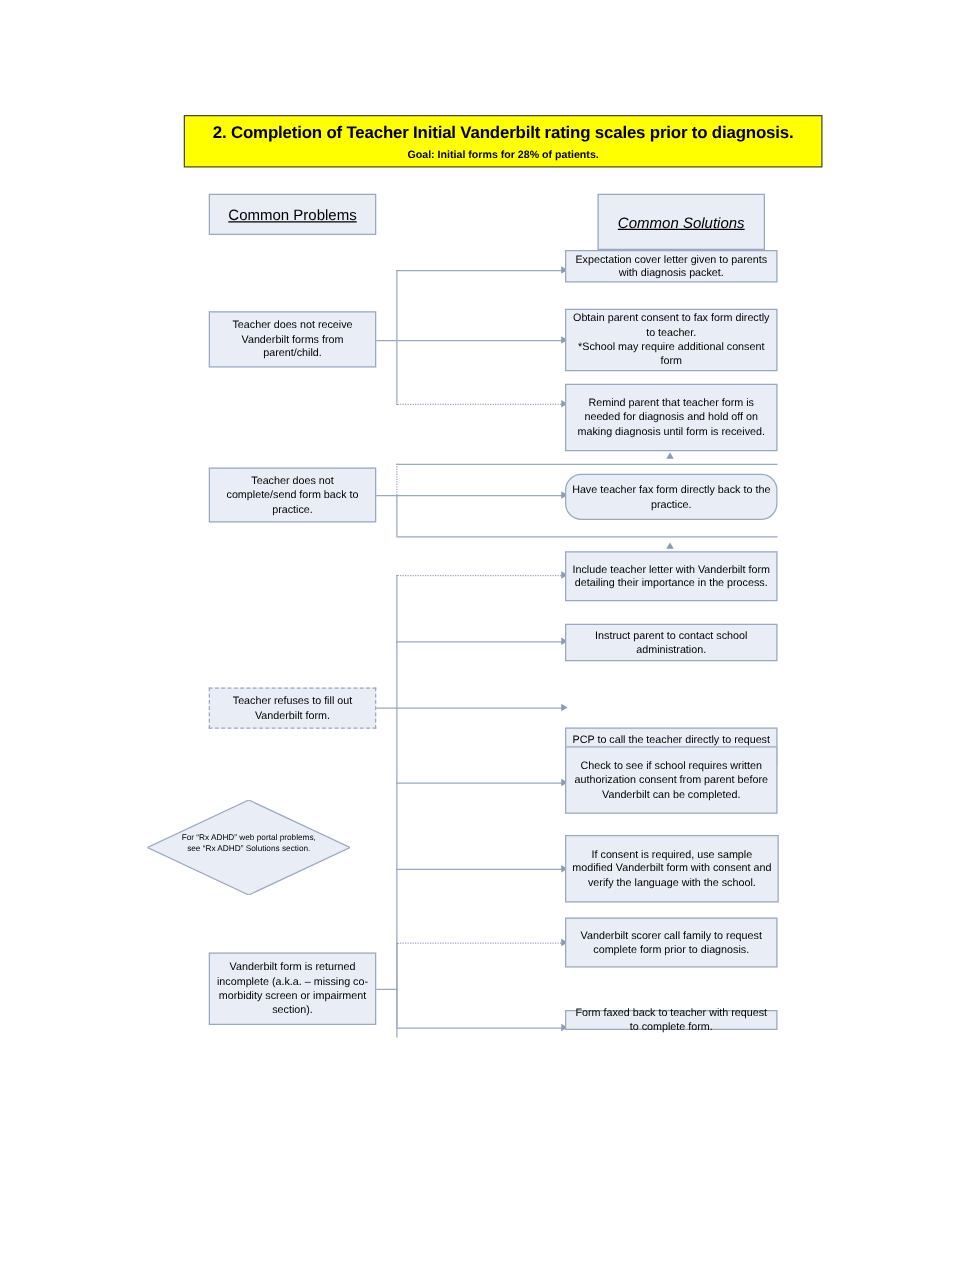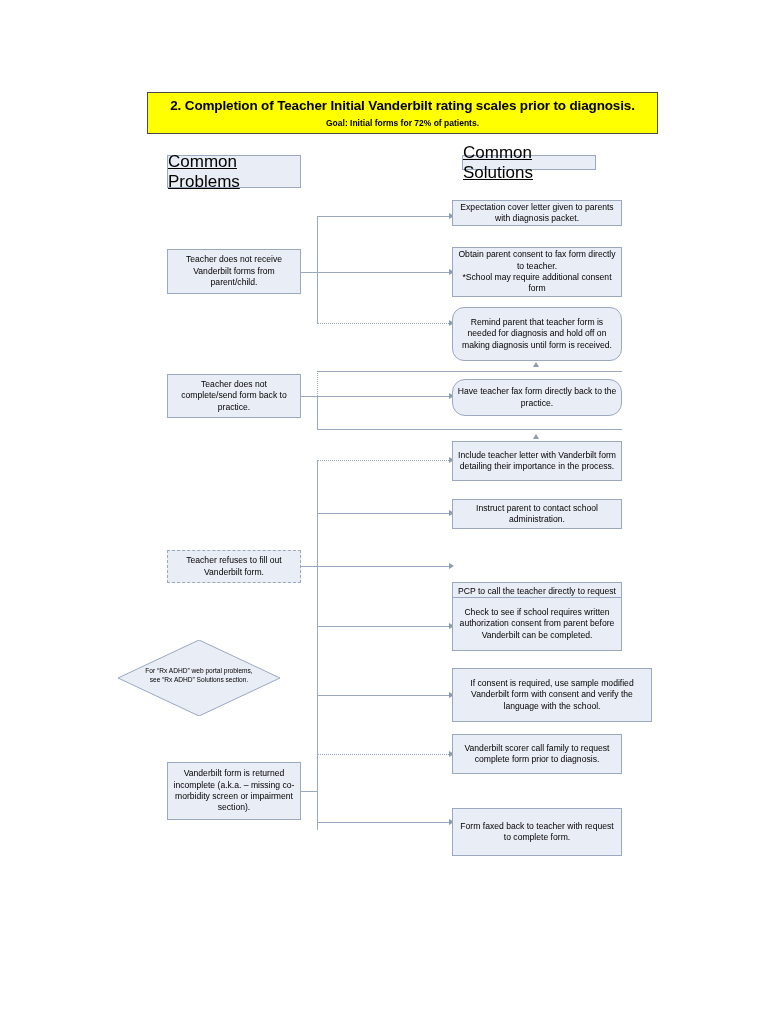--- a/index.html
+++ b/index.html
@@ -56,25 +56,25 @@
   .head-box {
     position: absolute;
     background: #e9edf5;
     border: 1px solid #9aa8c0;
     box-sizing: border-box;
     display: flex;
     align-items: center;
     justify-content: center;
   }
   .head-box span {
-    font-size: 17px;
+    font-size: 12px;
     text-decoration: underline;
   }
   #head-problems { left: 167px; top: 155px; width: 134px; height: 33px; }
-  #head-solutions { left: 462px; top: 155px; width: 134px; height: 15px; }
+  #head-solutions { left: 478px; top: 155px; width: 134px; height: 45px; font-style: italic; }
 
   
   .box {
     position: absolute;
     background: #e9edf5;
     border: 1px solid #9aa8c0;
     box-sizing: border-box;
     display: flex;
     align-items: center;
     justify-content: center;
@@ -148,21 +148,21 @@
     border-bottom: 5px solid #8c9ab4;
   }
 </style>
 </head>
 <body>
 
 <div id="canvas">
 
   <div class="banner">
     <span class="banner-title">2.  Completion of Teacher Initial Vanderbilt rating scales prior to diagnosis.</span>
-    <span class="banner-sub">Goal: Initial forms for 72% of patients.</span>
+    <span class="banner-sub">Goal: Initial forms for 28% of patients.</span>
   </div>
 
   <div class="head-box" id="head-problems">
     <span>Common Problems</span>
   </div>
   <div class="head-box" id="head-solutions">
     <span>Common Solutions</span>
   </div>
 
   <div class="vline" style="left:317px; top:216px; height:107px;"></div>
@@ -229,21 +229,21 @@
 
   <div class="box" style="left:452px; top:200px; width:170px; height:26px;">
     <span>Expectation cover letter given to parents with diagnosis packet.</span>
   </div>
 
   <div class="box" style="left:452px; top:247px; width:170px; height:50px; flex-direction:column; justify-content:center;">
     <span>Obtain parent consent to fax form directly to teacher.</span>
     <span>*School may require additional consent form</span>
   </div>
 
-  <div class="box" style="left:452px; top:307px; width:170px; height:54px;border-radius:12px;">
+  <div class="box" style="left:452px; top:307px; width:170px; height:54px;">
     <span>Remind parent that teacher form is needed for diagnosis and hold off on making diagnosis until form is received.</span>
   </div>
 
   <div class="box" style="left:452px; top:379px; width:170px; height:37px;border-radius:13px;">
     <span>Have teacher fax form directly back to the practice.</span>
   </div>
 
   <div class="box" style="left:452px; top:441px; width:170px; height:40px;">
     <span>Include teacher letter with Vanderbilt form detailing their importance in the process.</span>
   </div>
@@ -253,25 +253,25 @@
   </div>
 
   <div class="box" style="left:452px; top:582px; width:170px; height:31px;">
     <span>PCP to call the teacher directly to request their cooperation.</span>
   </div>
 
   <div class="box" style="left:452px; top:597px; width:170px; height:54px;">
     <span>Check to see if school requires written authorization consent from parent before Vanderbilt can be completed.</span>
   </div>
 
-  <div class="box" style="left:452px; top:668px; width:200px; height:54px;">
+  <div class="box" style="left:452px; top:668px; width:171px; height:54px;">
     <span>If consent is required, use sample modified Vanderbilt form with consent and verify the language with the school.</span>
   </div>
 
   <div class="box" style="left:452px; top:734px; width:170px; height:40px;">
     <span>Vanderbilt scorer call family to request complete form prior to diagnosis.</span>
   </div>
 
-  <div class="box" style="left:452px; top:808px; width:170px; height:48px;">
+  <div class="box" style="left:452px; top:808px; width:170px; height:16px;">
     <span>Form faxed back to teacher with request to complete form.</span>
   </div>
 
 </div>
 
 </body></html>

